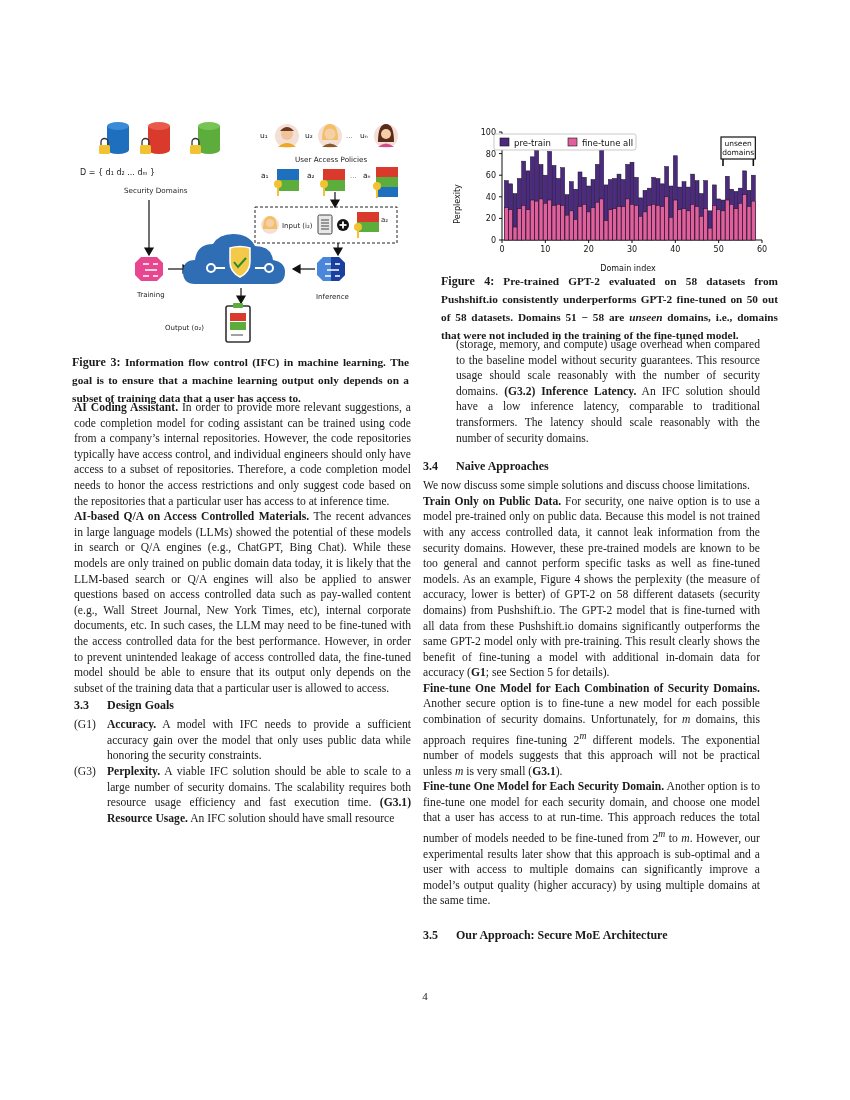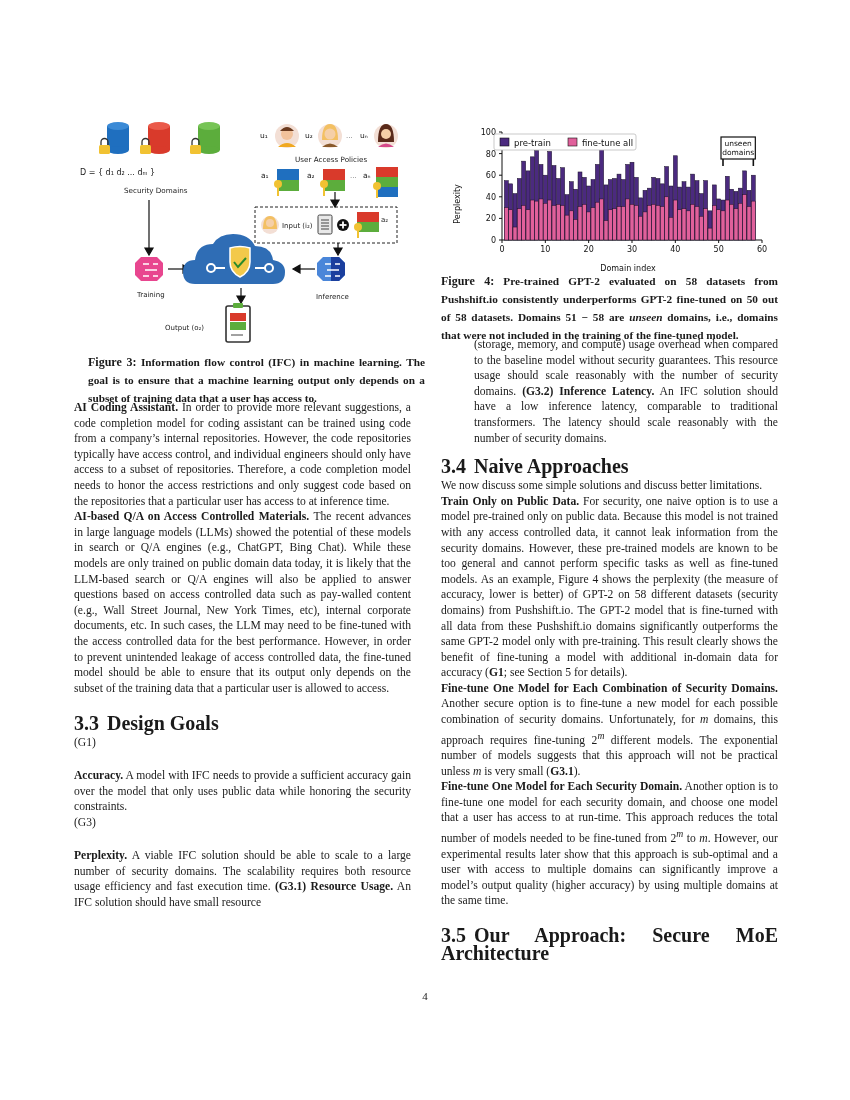--- a/index.html
+++ b/index.html
@@ -3,23 +3,23 @@
 <meta charset="utf-8">
 <style>
   html, body { margin: 0; padding: 0; background: #ffffff; }
   body { width: 850px; height: 1100px; position: relative; overflow: hidden;
          font-family: "Liberation Serif", "DejaVu Serif", serif; color: #1a1a1a; }
   .col { position: absolute; width: 337px; font-size: 11.6px; line-height: 15.6px; text-align: justify; }
   .col p { margin: 0; }
   .col b { font-weight: bold; }
   .caption { font-size: 11.3px; line-height: 18px; font-weight: bold; text-align: justify; }
   .caption .lbl { font-size: 12px; }
-  h3 { font-size: 20px; font-weight: bold; margin: 0; line-height: 18px; }
+  h3 { font-size: 12px; font-weight: bold; margin: 0; line-height: 18px; }
   h3 .num { display: inline-block; width: 33px; }
-  .goal { display: flex; flex-direction: column; }
+  .goal { display: flex; }
   .goal .gl { width: 33px; flex: 0 0 33px; }
   .goal .gt { flex: 1; }
   .sans { font-family: "DejaVu Sans", "Liberation Sans", sans-serif; }
   #fig3 { position: absolute; left: 73px; top: 112px; width: 340px; height: 238px; }
   #fig4 { position: absolute; left: 442px; top: 122px; width: 336px; height: 152px; }
   .pagenum { position: absolute; left: 0; width: 850px; top: 990px; text-align: center; font-size: 11px; }
 </style>
 </head>
 <body>
 
@@ -173,21 +173,21 @@
   <text x="92" y="218" font-size="7" fill="#222">Output (o₂)</text>
   <g>
     <rect x="153" y="194" width="24" height="36" rx="2" fill="#fff" stroke="#333" stroke-width="1.6"></rect>
     <rect x="160" y="191" width="10" height="5" rx="1" fill="#5cad3c"></rect>
     <rect x="157" y="201" width="16" height="8" fill="#d93a2b"></rect>
     <rect x="157" y="210" width="16" height="8" fill="#5cad3c"></rect>
     <line x1="158" y1="223" x2="170" y2="223" stroke="#444"></line>
   </g>
 </svg>
 
-<div class="col caption" style="left:88px; top:353px;">
+<div class="col caption" style="left:72px; top:353px;">
   <span class="lbl">Figure 3:</span><span> Information flow control (IFC) in machine learning. The goal is to ensure that a machine learning output only depends on a subset of training data that a user has access to.</span>
 </div>
 
 <svg id="fig4" viewBox="0 0 336 152" class="sans">
   <g id="f4-axes">
       <line x1="60" y1="10" x2="60" y2="118" stroke="#111" stroke-width="1"></line>
       <line x1="60" y1="118" x2="320" y2="118" stroke="#111" stroke-width="1"></line>
     </g>
   <g id="f4-bars">
       <rect x="62.339999999999996" y="58.599999999999994" width="3.9866666666666624" height="59.400000000000006" fill="#4b2a7f" stroke="#1a1028" stroke-width="0.5"></rect>
@@ -353,36 +353,36 @@
   <text x="186" y="149" font-size="8" fill="#111" text-anchor="middle">Domain index</text>
 </svg>
 
 <div class="col caption" style="left:441px; top:272px;">
   <span class="lbl">Figure 4:</span><span> Pre-trained GPT-2 evaluated on 58 datasets from Pushshift.io consistently underperforms GPT-2 fine-tuned on 50 out of 58 datasets. Domains 51 − 58 are </span><i>unseen</i><span> domains, i.e., domains that were not included in the training of the fine-tuned model.</span>
 </div>
 
 <div class="col" style="left:74px; top:400px;">
   <p><b>AI Coding Assistant.</b><span> In order to provide more relevant suggestions, a code completion model for coding assistant can be trained using code from a company’s internal repositories. However, the code repositories typically have access control, and individual engineers should only have access to a subset of repositories. Therefore, a code completion model needs to honor the access restrictions and only suggest code based on the repositories that a particular user has access to at inference time.</span></p>
   <p><b>AI-based Q/A on Access Controlled Materials.</b><span> The recent advances in large language models (LLMs) showed the potential of these models in search or Q/A engines (e.g., ChatGPT, Bing Chat). While these models are only trained on public domain data today, it is likely that the LLM-based search or Q/A engines will also be applied to answer questions based on access controlled data such as pay-walled content (e.g., Wall Street Journal, New York Times, etc), internal corporate documents, etc. In such cases, the LLM may need to be fine-tuned with the access controlled data for the best performance. However, in order to prevent unintended leakage of access controlled data, the fine-tuned model should be able to ensure that its output only depends on the subset of the training data that a particular user is allowed to access.</span></p>
-  <h3 style="margin-top:18px; margin-bottom:3px;"><span class="num">3.3</span><span>Design Goals</span></h3>
+  <h3 style="margin-top:0; margin-bottom:3px;"><span class="num">3.3</span><span>Design Goals</span></h3>
   <div style="margin-top:3px;">
     <div class="goal">
         <span class="gl">(G1)</span>
         <span class="gt"><b>Accuracy.</b><span> A model with IFC needs to provide a sufficient accuracy gain over the model that only uses public data while honoring the security constraints.</span></span>
       </div>
     <div class="goal">
         <span class="gl">(G3)</span>
         <span class="gt"><b>Perplexity.</b><span> A viable IFC solution should be able to scale to a large number of security domains. The scalability requires both resource usage efficiency and fast execution time. </span><b>(G3.1) Resource Usage.</b><span> An IFC solution should have small resource</span></span>
       </div>
   </div>
 </div>
 
-<div class="col" style="left:441px; top:337px;">
+<div class="col" style="left:423px; top:337px;">
   <p style="padding-left:33px;"><span>(storage, memory, and compute) usage overhead when compared to the baseline model without security guarantees. This resource usage should scale reasonably with the number of security domains. </span><b>(G3.2) Inference Latency.</b><span> An IFC solution should have a low inference latency, comparable to traditional transformers. The latency should scale reasonably with the number of security domains.</span></p>
   <h3 style="margin-top:11px; margin-bottom:3px;"><span class="num">3.4</span><span>Naive Approaches</span></h3>
-  <p>We now discuss some simple solutions and discuss better limitations.</p>
+  <p>We now discuss some simple solutions and discuss choose limitations.</p>
   <p><b>Train Only on Public Data.</b><span> For security, one naive option is to use a model pre-trained only on public data. Because this model is not trained with any access controlled data, it cannot leak information from the security domains. However, these pre-trained models are known to be too general and cannot perform specific tasks as well as fine-tuned models. As an example, Figure 4 shows the perplexity (the measure of accuracy, lower is better) of GPT-2 on 58 different datasets (security domains) from Pushshift.io. The GPT-2 model that is fine-turned with all data from these Pushshift.io domains significantly outperforms the same GPT-2 model only with pre-training. This result clearly shows the benefit of fine-tuning a model with additional in-domain data for accuracy (</span><b>G1</b><span>; see Section 5 for details).</span></p>
   <p><b>Fine-tune One Model for Each Combination of Security Domains.</b><span> Another secure option is to fine-tune a new model for each possible combination of security domains. Unfortunately, for </span><i>m</i><span> domains, this approach requires fine-tuning 2</span><sup><i>m</i></sup><span> different models. The exponential number of models suggests that this approach will not be practical unless </span><i>m</i><span> is very small (</span><b>G3.1</b><span>).</span></p>
   <p><b>Fine-tune One Model for Each Security Domain.</b><span> Another option is to fine-tune one model for each security domain, and choose one model that a user has access to at run-time. This approach reduces the total number of models needed to be fine-tuned from 2</span><sup><i>m</i></sup><span> to </span><i>m</i><span>. However, our experimental results later show that this approach is sub-optimal and a user with access to multiple domains can significantly improve a model’s output quality (higher accuracy) by using multiple domains at the same time.</span></p>
   <h3 style="margin-top:17px; margin-bottom:3px;"><span class="num">3.5</span><span>Our Approach: Secure MoE Architecture</span></h3>
 </div>
 
 <div class="pagenum">4</div>
 
 </body></html>

